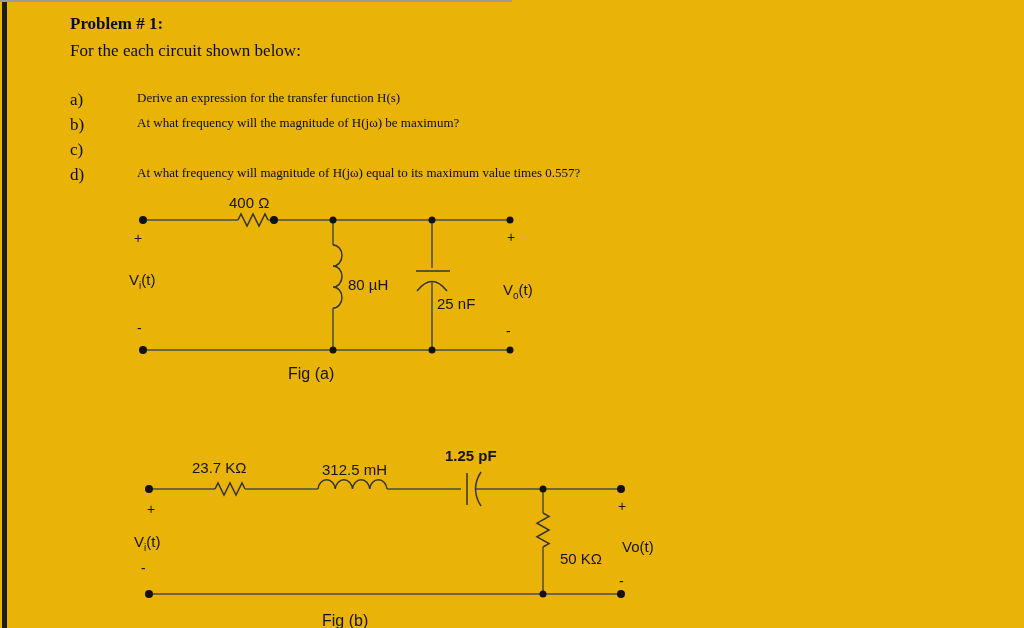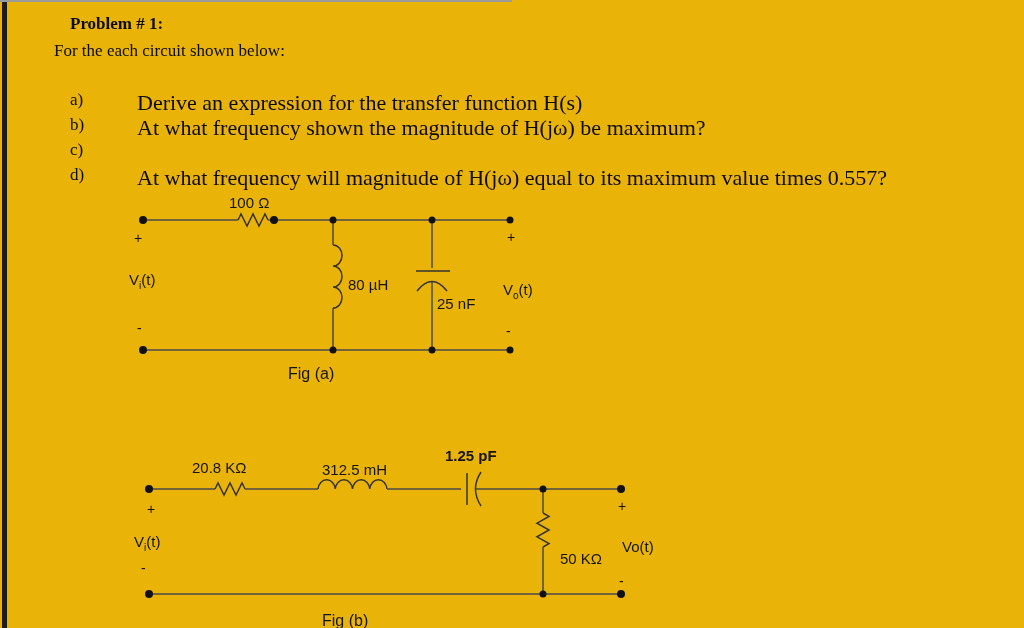--- a/index.html
+++ b/index.html
@@ -2,23 +2,23 @@
 <html><head>
 <meta charset="utf-8">
 <style>
   html,body{margin:0;padding:0;background:#fff;}
   .page{position:relative;width:1024px;height:628px;background:#eab308;overflow:hidden;
         font-family:"Liberation Serif", serif;color:#0b0b0b;}
   .edge-bar{position:absolute;left:2px;top:0;width:5px;height:628px;background:#1c1c1c;}
   .top-line{position:absolute;left:0;top:0;width:512px;height:2px;background:#9b9b9b;}
   .abs{position:absolute;white-space:nowrap;}
   .title{left:70px;top:14px;font-size:17px;font-weight:bold;}
-  .subtitle{left:54px;top:41px;font-size:17px;}
+  .subtitle{left:70px;top:41px;font-size:17px;}
   .q-marker{left:70px;font-size:17px;}
-  .q-text{left:137px;font-size:22px;}
+  .q-text{left:137px;font-size:13px;}
   .row-a{top:90px;} .row-b{top:115px;} .row-c{top:140px;} .row-d{top:165px;}
   .clabel{font-family:"Liberation Sans", sans-serif;font-size:15px;color:#141414;}
   .caption{font-family:Liberation Sans, sans-serif;font-size:16px;color:#141414;}
   .sign{font-family:"Liberation Sans", sans-serif;font-size:14px;color:#141414;}
   .vlabel{font-family:"Liberation Sans", sans-serif;font-size:15px;color:#141414;}
   .vlabel sub{font-size:10px;}
   svg.circuits{position:absolute;left:0;top:0;}
   svg .wire{stroke:#4a4a4a;stroke-width:1.5;fill:none;}
   svg .comp{stroke:#333333;stroke-width:1.5;fill:none;}
   svg .node{fill:#111111;stroke:none;}
@@ -30,21 +30,21 @@
 
   <div class="edge-bar"></div>
   <div class="top-line"></div>
 
   <div class="abs title">Problem # 1:</div>
   <div class="abs subtitle">For the each circuit shown below:</div>
 
   <div class="abs q-marker row-a">a)</div>
   <div class="abs q-text   row-a">Derive an expression for the transfer function H(s)</div>
   <div class="abs q-marker row-b">b)</div>
-  <div class="abs q-text   row-b">At what frequency shown the magnitude of H(jω) be maximum?</div>
+  <div class="abs q-text   row-b">At what frequency will the magnitude of H(jω) be maximum?</div>
   <div class="abs q-marker row-c">c)</div>
   <div class="abs q-marker row-d">d)</div>
   <div class="abs q-text   row-d">At what frequency will magnitude of H(jω) equal to its maximum value times 0.557?</div>
 
   <svg class="circuits" width="1024" height="628" viewBox="0 0 1024 628">
 
     <g>
       <path class="wire" d="M143,220 H238"></path>
       <path class="comp" d="M238,220 l3,-6 l6,12 l6,-12 l6,12 l6,-12 l3,6"></path>
       <path class="wire" d="M268,220 H510"></path>
@@ -82,32 +82,32 @@
       <path class="wire" d="M149,594 H621"></path>
       <circle class="node" cx="149" cy="489" r="4"></circle>
       <circle class="node" cx="543" cy="489" r="3.5"></circle>
       <circle class="node" cx="621" cy="489" r="4"></circle>
       <circle class="node" cx="149" cy="594" r="4"></circle>
       <circle class="node" cx="543" cy="594" r="3.5"></circle>
       <circle class="node" cx="621" cy="594" r="4"></circle>
     </g>
   </svg>
 
-  <div class="abs clabel" style="left:229px;top:194px;">100 Ω</div>
+  <div class="abs clabel" style="left:229px;top:194px;">400 Ω</div>
   <div class="abs clabel" style="left:348px;top:276px;">80 µH</div>
   <div class="abs clabel" style="left:437px;top:295px;">25 nF</div>
   <div class="abs sign" style="left:134px;top:230px;">+</div>
   <div class="abs sign" style="left:137px;top:320px;">-</div>
   <div class="abs sign" style="left:507px;top:229px;">+</div>
   <div class="abs sign" style="left:506px;top:323px;">-</div>
   <div class="abs vlabel" style="left:129px;top:271px;"><span>V</span><sub>i</sub><span>(t)</span></div>
   <div class="abs vlabel" style="left:503px;top:281px;"><span>V</span><sub>o</sub><span>(t)</span></div>
   <div class="abs caption" style="left:288px;top:365px;">Fig (a)</div>
 
-  <div class="abs clabel" style="left:192px;top:459px;">20.8 KΩ</div>
+  <div class="abs clabel" style="left:192px;top:459px;">23.7 KΩ</div>
   <div class="abs clabel" style="left:322px;top:461px;text-align:center;">312.5 mH</div>
   <div class="abs clabel" style="left:445px;top:447px;font-weight:bold;">1.25 pF</div>
   <div class="abs clabel" style="left:560px;top:550px;">50 KΩ</div>
   <div class="abs sign" style="left:147px;top:501px;">+</div>
   <div class="abs sign" style="left:141px;top:560px;">-</div>
   <div class="abs sign" style="left:618px;top:498px;">+</div>
   <div class="abs sign" style="left:619px;top:573px;">-</div>
   <div class="abs vlabel" style="left:134px;top:533px;"><span>V</span><sub>i</sub><span>(t)</span></div>
   <div class="abs vlabel" style="left:622px;top:538px;">Vo(t)</div>
   <div class="abs caption" style="left:322px;top:612px;">Fig (b)</div>

